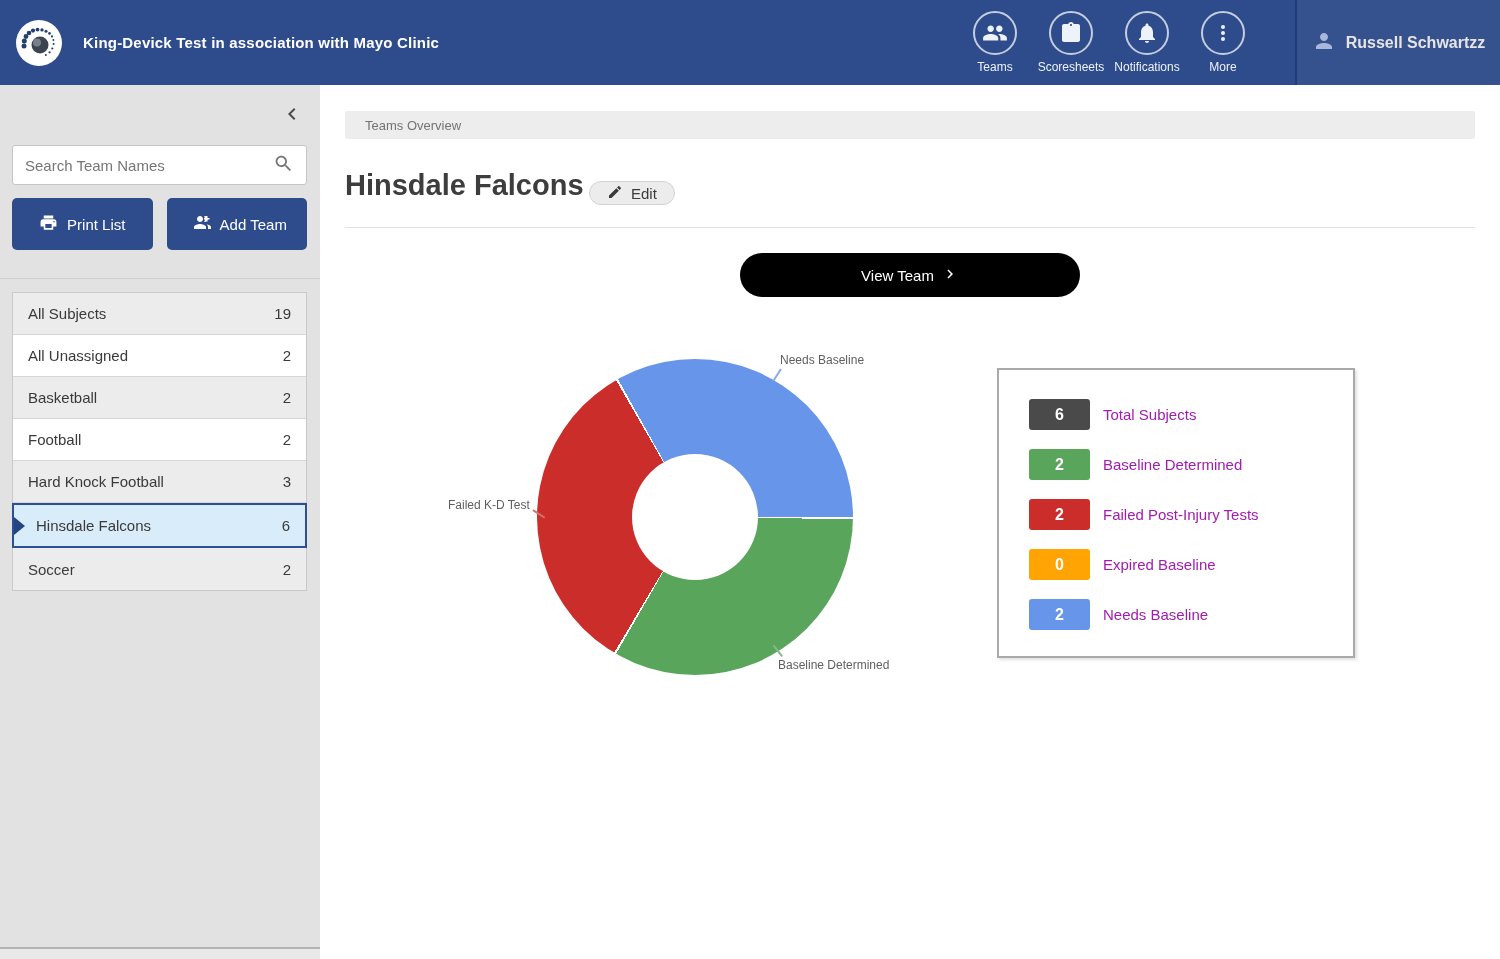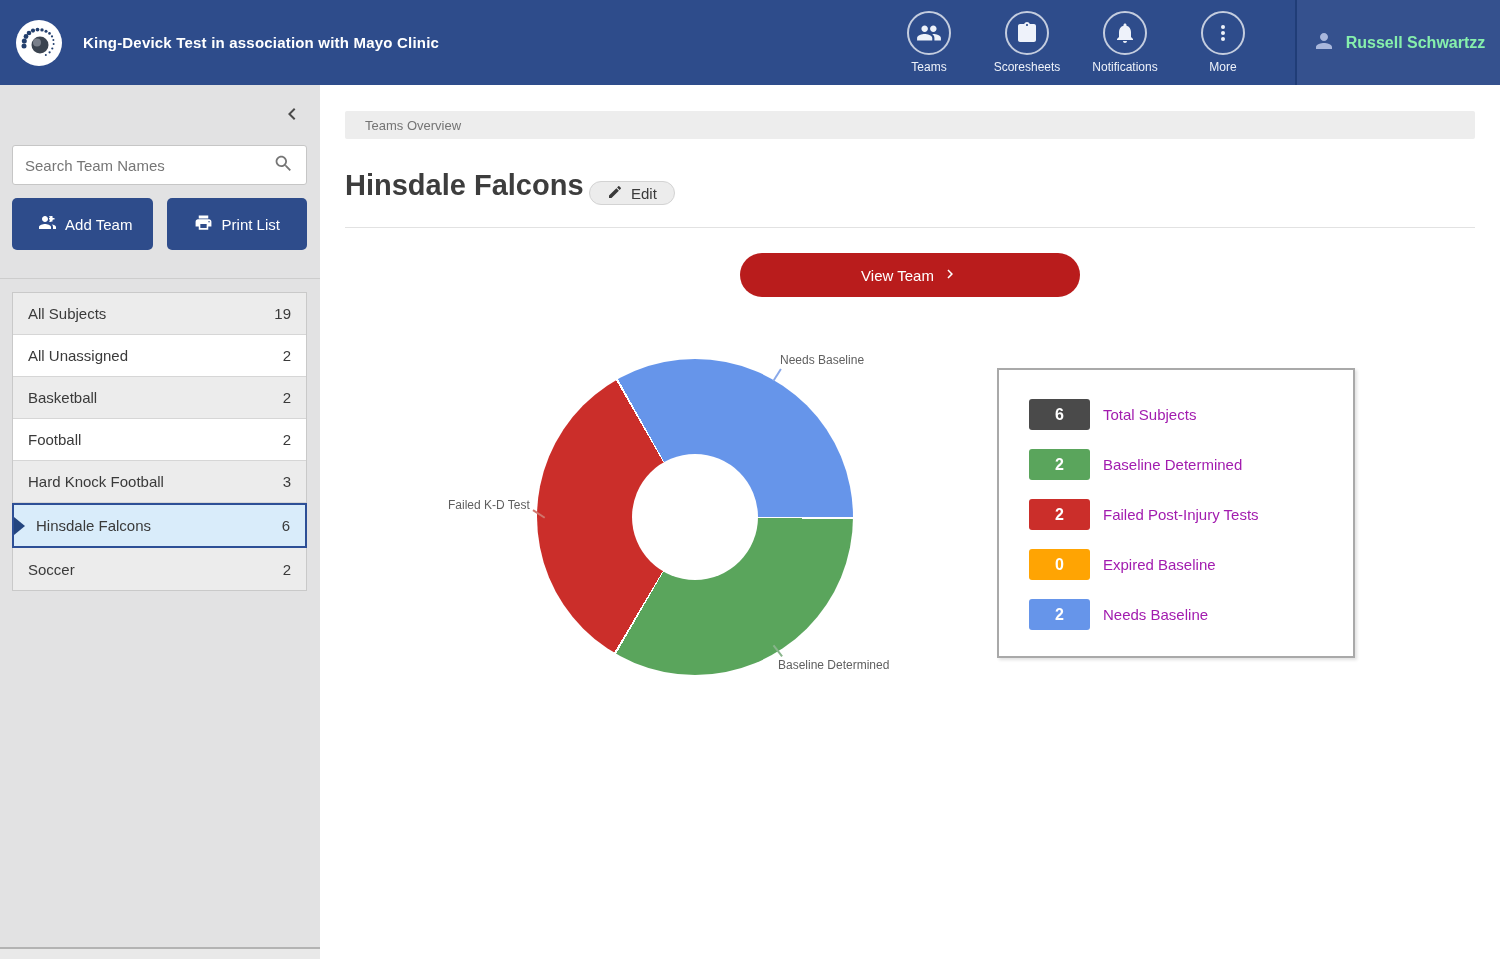--- a/index.html
+++ b/index.html
@@ -5,29 +5,29 @@
   * { margin:0; padding:0; box-sizing:border-box; }
   html,body { width:1500px; height:959px; overflow:hidden; background:#fff;
               font-family:"Liberation Sans", sans-serif; }
   body { position:relative; }
 
   
   .header { position:absolute; top:0; left:0; width:1500px; height:85px;
             background:#2e4c8b; display:flex; align-items:center; }
   .logo-wrap { margin-left:16px; width:46px; height:46px; flex:0 0 auto; }
   .app-title { margin-left:21px; color:#fff; font-size:15px; font-weight:bold; letter-spacing:.2px; }
-  .nav { margin-left:auto; display:flex; align-items:center; gap:22px; margin-right:34px; }
+  .nav { margin-left:auto; display:flex; align-items:center; margin-right:34px; }
   .nav-item { display:flex; flex-direction:column; align-items:center; width:76px; cursor:pointer; }
   .nav-circle { width:44px; height:44px; border:2px solid rgba(255,255,255,.72); border-radius:50%;
                 display:flex; align-items:center; justify-content:center; }
   .nav-circle svg { fill:#eef2fa; }
   .nav-label { margin-top:5px; color:#eef2fa; font-size:12px; white-space:nowrap; }
   .user-section { height:85px; width:205px; background:#35518e; border-left:2px solid #203d77;
                   display:flex; align-items:center; justify-content:center; gap:10px; cursor:pointer; }
-  .user-name { color:#86efac; font-size:16px; font-weight:bold; white-space:nowrap; }
+  .user-name { color:#e5e5e5; font-size:16px; font-weight:bold; white-space:nowrap; }
 
   
   .sidebar { position:absolute; top:85px; left:0; width:320px; height:958px; background:#e2e2e3; }
   .collapse-btn { position:absolute; top:17px; right:16px; width:24px; height:24px; cursor:pointer; }
   .search-box { position:absolute; top:60px; left:12px; width:295px; height:40px; background:#fff;
                 border:1px solid #c6c6c6; border-radius:3px; display:flex; align-items:center;
                 padding:0 12px; }
   .search-box input { border:none; outline:none; flex:1; font-size:15px; color:#444;
                       font-family:"Liberation Sans", sans-serif; background:transparent; }
   .search-box input::placeholder { color:#767676; opacity:1; }
@@ -55,21 +55,21 @@
   
   .main { position:absolute; left:320px; top:85px; width:1180px; height:874px; background:#fff; }
   .breadcrumb { position:absolute; left:25px; right:25px; top:26px; height:28px; background:#ededed;
                 border-radius:2px; display:flex; align-items:center; padding-left:20px;
                 color:#747474; font-size:13px; }
   .page-title { position:absolute; left:25px; top:84px; font-size:29px; font-weight:bold; color:#3d3d3d; }
   .edit-btn { position:absolute; left:269px; top:96px; height:24px; padding:0 17px; background:#ececec;
               border:1px solid #d3d3d3; border-radius:16px; display:flex; align-items:center; gap:8px;
               font-size:15px; color:#3a3a3a; font-family:"Liberation Sans", sans-serif; cursor:pointer; }
   .title-divider { position:absolute; left:25px; right:25px; top:142px; height:1px; background:#e2e2e2; }
-  .view-team-btn { position:absolute; left:420px; top:168px; width:340px; height:44px; background:#b91c1c;
+  .view-team-btn { position:absolute; left:420px; top:168px; width:340px; height:44px; background:#000000;
                    border:none; border-radius:22px; color:#fff; font-size:15px;
                    display:flex; align-items:center; justify-content:center; gap:7px;
                    font-family:"Liberation Sans", sans-serif; cursor:pointer; }
 
   
   .donut { position:absolute; left:217px; top:274px; width:316px; height:316px; border-radius:50%;
            background:#ccc; cursor:pointer; }
   .donut-hole { position:absolute; left:95px; top:95px; width:126px; height:126px;
                 background:#fff; border-radius:50%; }
   .slice-label { position:absolute; font-size:12px; color:#5f5f5f; white-space:nowrap; }
@@ -179,33 +179,33 @@
     <span>
       <svg width="21" height="21" viewBox="0 0 24 24" fill="#757575">
           <path d="M15.5 14h-.79l-.28-.27C15.41 12.59 16 11.11 16 9.5 16 5.91 13.09 3 9.5 3S3 5.91 3 9.5 5.91 16 9.5 16c1.61 0 3.09-.59 4.23-1.57l.27.28v.79l5 4.99L20.49 19l-4.99-5zm-6 0C7.01 14 5 11.99 5 9.5S7.01 5 9.5 5 14 7.01 14 9.5 11.99 14 9.5 14z"></path>
         </svg>
     </span>
   </div>
 
   <div class="btn-row">
     <button class="side-btn">
       <span>
-        <svg width="24" height="24" viewBox="0 0 24 24" fill="#fff">
-            <path d="M18 11c1.66 0 2.99-1.34 2.99-3S19.66 5 18 5c-.32 0-.63.05-.91.14.57.81.9 1.79.9 2.86s-.34 2.04-.9 2.86c.28.09.59.14.91.14zm-5 0c1.66 0 2.99-1.34 2.99-3S14.66 5 13 5c-1.66 0-3 1.34-3 3s1.34 3 3 3zm6.62 2.16c.83.73 1.38 1.66 1.38 2.84v2h3v-2c0-1.54-2.37-2.49-4.38-2.84zM13 13c-2 0-6 1-6 3v2h12v-2c0-2-4-3-6-3zm9.5-6h-2v-2h-1.5v2h-2v1.5h2v2h1.5v-2h2V7z"></path>
+        <svg width="19" height="19" viewBox="0 0 24 24" fill="#fff">
+            <path d="M19 8H5c-1.66 0-3 1.34-3 3v6h4v4h12v-4h4v-6c0-1.66-1.34-3-3-3zm-3 11H8v-5h8v5zm3-7c-.55 0-1-.45-1-1s.45-1 1-1 1 .45 1 1-.45 1-1 1zm-1-9H6v4h12V3z"></path>
           </svg>
       </span>
-      <span>Add Team</span>
+      <span>Print List</span>
     </button>
     <button class="side-btn">
       <span>
-        <svg width="19" height="19" viewBox="0 0 24 24" fill="#fff">
-            <path d="M19 8H5c-1.66 0-3 1.34-3 3v6h4v4h12v-4h4v-6c0-1.66-1.34-3-3-3zm-3 11H8v-5h8v5zm3-7c-.55 0-1-.45-1-1s.45-1 1-1 1 .45 1 1-.45 1-1 1zm-1-9H6v4h12V3z"></path>
+        <svg width="24" height="24" viewBox="0 0 24 24" fill="#fff">
+            <path d="M18 11c1.66 0 2.99-1.34 2.99-3S19.66 5 18 5c-.32 0-.63.05-.91.14.57.81.9 1.79.9 2.86s-.34 2.04-.9 2.86c.28.09.59.14.91.14zm-5 0c1.66 0 2.99-1.34 2.99-3S14.66 5 13 5c-1.66 0-3 1.34-3 3s1.34 3 3 3zm6.62 2.16c.83.73 1.38 1.66 1.38 2.84v2h3v-2c0-1.54-2.37-2.49-4.38-2.84zM13 13c-2 0-6 1-6 3v2h12v-2c0-2-4-3-6-3zm9.5-6h-2v-2h-1.5v2h-2v1.5h2v2h1.5v-2h2V7z"></path>
           </svg>
       </span>
-      <span>Print List</span>
+      <span>Add Team</span>
     </button>
   </div>
 
   <div class="side-divider"></div>
 
   <div class="team-list">
     <div class="team-row">
       <span>All Subjects</span>
       <span class="count">19</span>
     </div>

